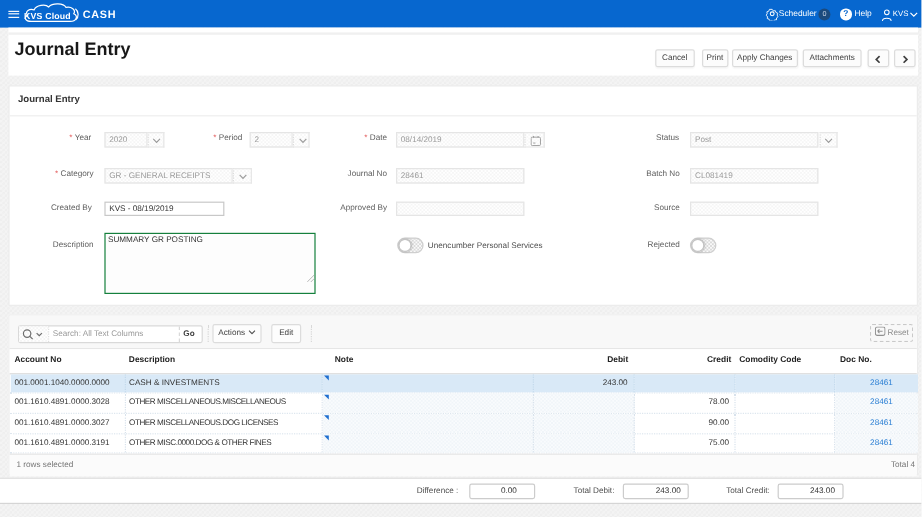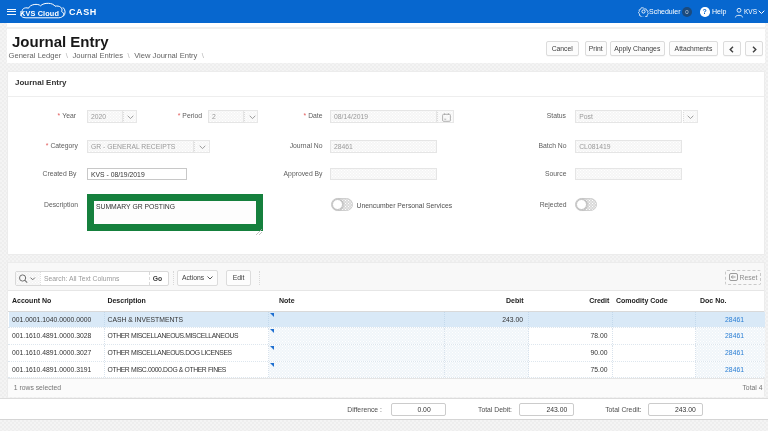--- a/index.html
+++ b/index.html
@@ -51,21 +51,21 @@
   background-image:radial-gradient(#ffffff 30%, rgba(255,255,255,0) 36%),radial-gradient(#ffffff 30%, rgba(255,255,255,0) 36%);
   background-size:3px 3px,3px 3px; background-position:0 0,1.5px 1.5px;
   border:1px solid #e5e5e5; color:#9a9a9a; }
 .ena { background:#fff; border:1px solid #c8c8c8; color:#333; } .ena span { padding-left:2.5px; }
 .inp span { padding-left:3px; display:block; }
 .selbtn { position:absolute; width:14px; height:12.5px; border:1px solid #e7e7e7; border-left:1px dotted #dcdcdc;
   background-color:#f7f7f7;
   background-image:radial-gradient(#ffffff 30%, rgba(255,255,255,0) 36%),radial-gradient(#ffffff 30%, rgba(255,255,255,0) 36%);
   background-size:3px 3px,3px 3px; background-position:0 0,1.5px 1.5px; }
 .selbtn svg { position:absolute; left:3.5px; top:4px; }
-#ta { left:78.5px; top:122.5px; width:176px; height:37px; background:#fdfdfd; border:7px solid #15803d; font-size:6.8px; color:#333; padding:1.5px 2.5px; font-family:"Liberation Sans", sans-serif; resize:none; overflow:hidden; }
+#ta { left:78.5px; top:122.5px; width:176px; height:51px; background:#fdfdfd; border:1px solid #15803d; font-size:6.8px; color:#333; padding:1.5px 2.5px; font-family:"Liberation Sans", sans-serif; resize:none; overflow:hidden; }
 #ta-resize { left:248px; top:157px; }
 .toggle { position:absolute; width:22px; height:12.3px; border-radius:6.5px;
   background-color:#d9d9d9;
   background-image:radial-gradient(#ffffff 24%, rgba(255,255,255,0) 32%),radial-gradient(#ffffff 24%, rgba(255,255,255,0) 32%);
   background-size:3px 3px,3px 3px; background-position:0 0,1.5px 1.5px;
   border:1px solid #cfcfcf; }
 .knob { position:absolute; left:-0.5px; top:-0.5px; width:11.3px; height:11.3px; border-radius:50%; background:#fff; border:1px solid #c4c4c4; box-shadow:0.5px 0 2px rgba(0,0,0,.2); }
 .tglbl { position:absolute; font-size:6.8px; color:#4f4f4f; }
 
 
@@ -132,21 +132,20 @@
       </svg>
     <div id="kvs-t" class="abs tb-txt">KVS</div>
     <svg class="abs" style="left:757.5px; top:9.5px;" width="7" height="5" viewBox="0 0 7 5">
         <polyline points="0.7,0.7 3.5,3.5 6.3,0.7" fill="none" stroke="#fff" stroke-width="1"></polyline>
       </svg>
   </div>
 
   <div id="titlebar" class="abs">
     <div class="abs" style="left:0; top:4px; width:758px; height:1.5px; background:#f0f0f0;"></div>
     <div id="pagetitle" class="abs">Journal Entry</div>
-    <div id="crumbs" class="abs">General Ledger<span class="sep">\</span>Journal Entries<span class="sep">\</span>View Journal Entry<span class="sep">\</span></div>
     <div id="b-cancel" class="btn">Cancel</div>
     <div id="b-print" class="btn">Print</div>
     <div id="b-apply" class="btn">Apply Changes</div>
     <div id="b-attach" class="btn">Attachments</div>
     <div id="b-prev" class="btn"><svg width="5" height="7" viewBox="0 0 5 7" style="margin-top:4px">
           <polyline points="4,0.7 1.2,3.5 4,6.3" fill="none" stroke="#3f3f3f" stroke-width="1.4"></polyline>
         </svg></div>
     <div id="b-next" class="btn"><svg width="5" height="7" viewBox="0 0 5 7" style="margin-top:4px">
           <polyline points="1,0.7 3.8,3.5 1,6.3" fill="none" stroke="#3f3f3f" stroke-width="1.4"></polyline>
         </svg></div>

